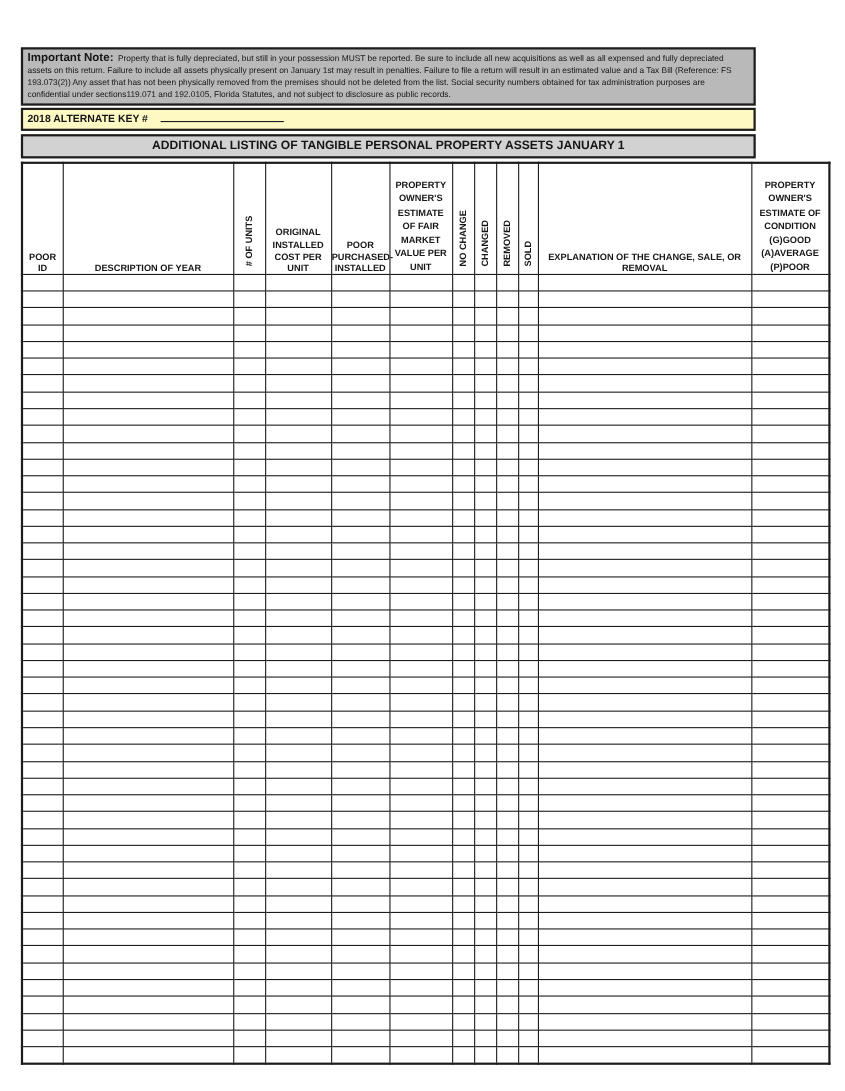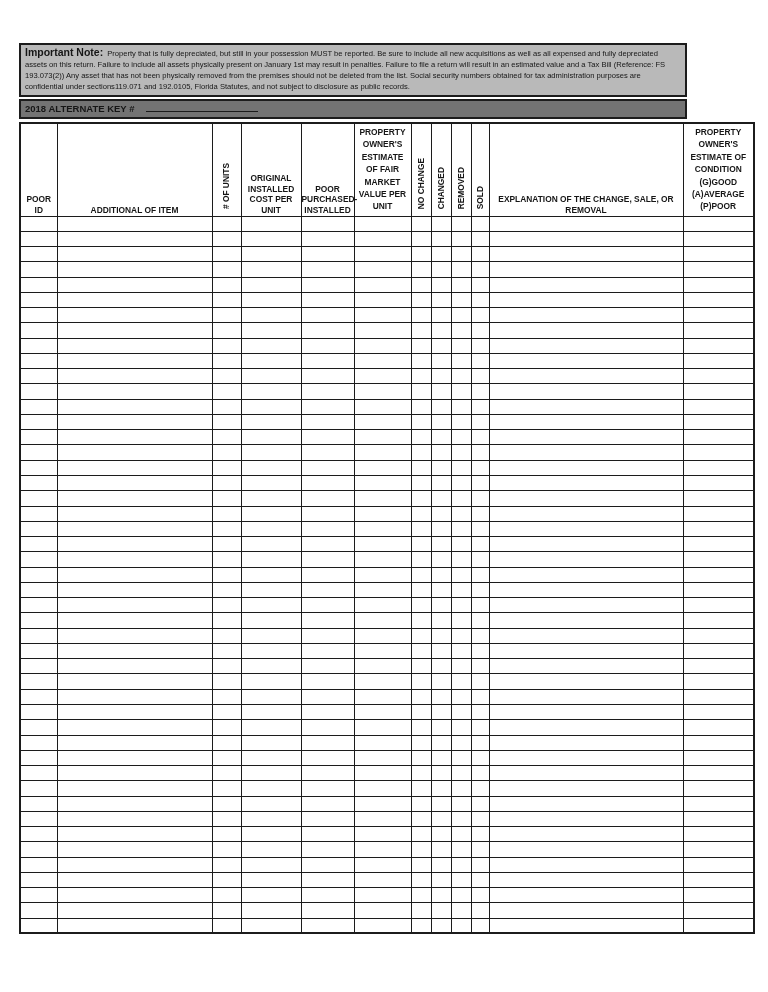--- a/index.html
+++ b/index.html
@@ -34,21 +34,21 @@
   }
   .note-label{
     font-weight:bold;
     font-size:10.5px;
     padding-right:4px;
   }
   
   .key-bar{
     margin-top:2px;
     border:2px solid var(--line);
-    background:#737373;
+    background:#fef9c3;
     padding:2px 4px 3px 4px;
     font-weight:bold;
     font-size:9.5px;
     line-height:11px;
   }
   .key-blank{
     display:inline-block;
     width:112px;
     height:9px;
     margin-left:12px;
@@ -88,21 +88,21 @@
     text-align:center;
     padding:2px 1px 2px 1px;
   }
   thead th .lbl{
     display:block;
     white-space:pre-line;
   }
   thead th.v-top{
     vertical-align:top;
     line-height:12.4px;
-    padding-top:2px;
+    padding-top:13px;
   }
   thead th.vert{
     vertical-align:bottom;
     padding-bottom:4px;
   }
   thead th.vert .lbl{
     display:inline-block;
     writing-mode:vertical-rl;
     transform:rotate(180deg);
     white-space:nowrap;
@@ -130,20 +130,21 @@
 <div class="sheet">
 
   <div class="note-box">
     <span class="note-label">Important Note:</span><span class="note-text">Property that is fully depreciated, but still in your possession MUST be reported.  Be sure to include all new acquisitions as well as all expensed and fully depreciated assets on this return.  Failure to include all assets physically present on January 1st may result in penalties.  Failure to file a return will result in an estimated value and a Tax Bill (Reference: FS 193.073(2))  Any asset that has not been physically removed from the premises should not be deleted from the list.  Social security numbers obtained for tax administration purposes are confidential under sections119.071 and 192.0105, Florida Statutes, and not subject to disclosure as public records.</span>
   </div>
 
   <div class="key-bar">
     <span>2018 ALTERNATE KEY #</span><span class="key-blank"></span>
   </div>
 
+  <div class="title-bar">ADDITIONAL LISTING OF TANGIBLE PERSONAL PROPERTY ASSETS JANUARY 1</div>
 
   <table class="grid">
     <colgroup>
       <col class="c-asset">
         <col class="c-desc">
         <col class="c-units">
         <col class="c-orig">
       <col class="c-year">
         <col class="c-fmv">
         <col class="c-nc">
@@ -153,21 +154,21 @@
         <col class="c-expl">
         <col class="c-cond">
     </colgroup>
     <thead>
       <tr>
         <th>
             <span class="lbl">POOR
 ID</span>
           </th>
         <th>
-            <span class="lbl">ADDITIONAL OF ITEM</span>
+            <span class="lbl">DESCRIPTION OF YEAR</span>
           </th>
         <th class="vert"><span class="lbl"># OF UNITS</span></th>
         <th>
             <span class="lbl">ORIGINAL
 INSTALLED
 COST PER UNIT</span>
           </th>
         <th>
             <span class="lbl">POOR
 PURCHASED-

